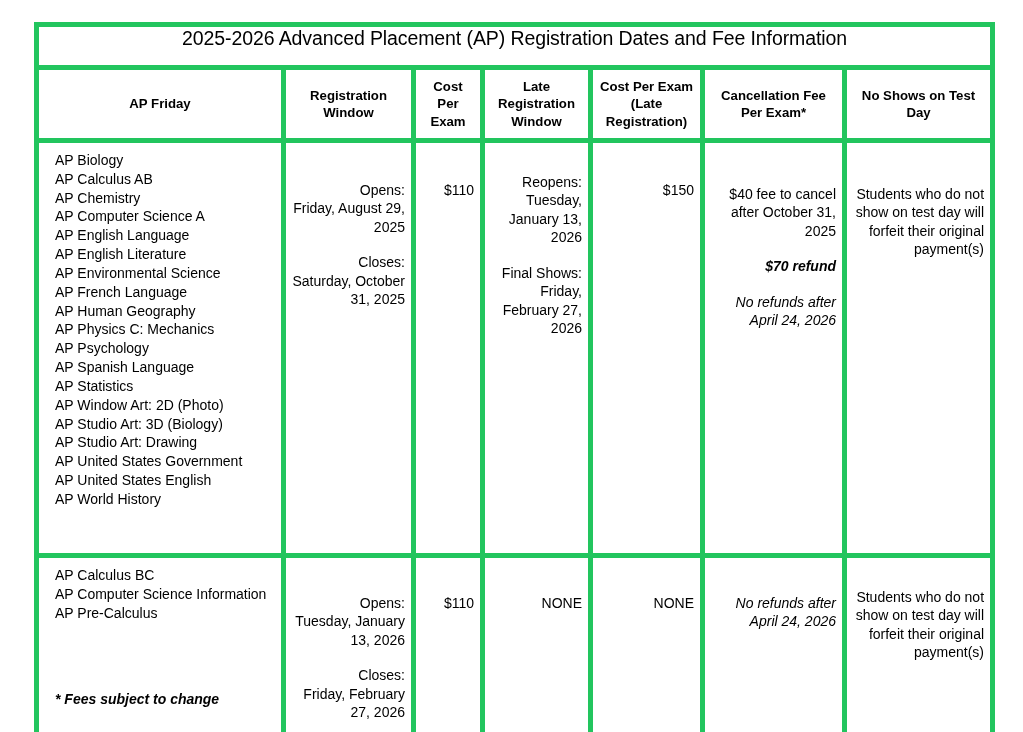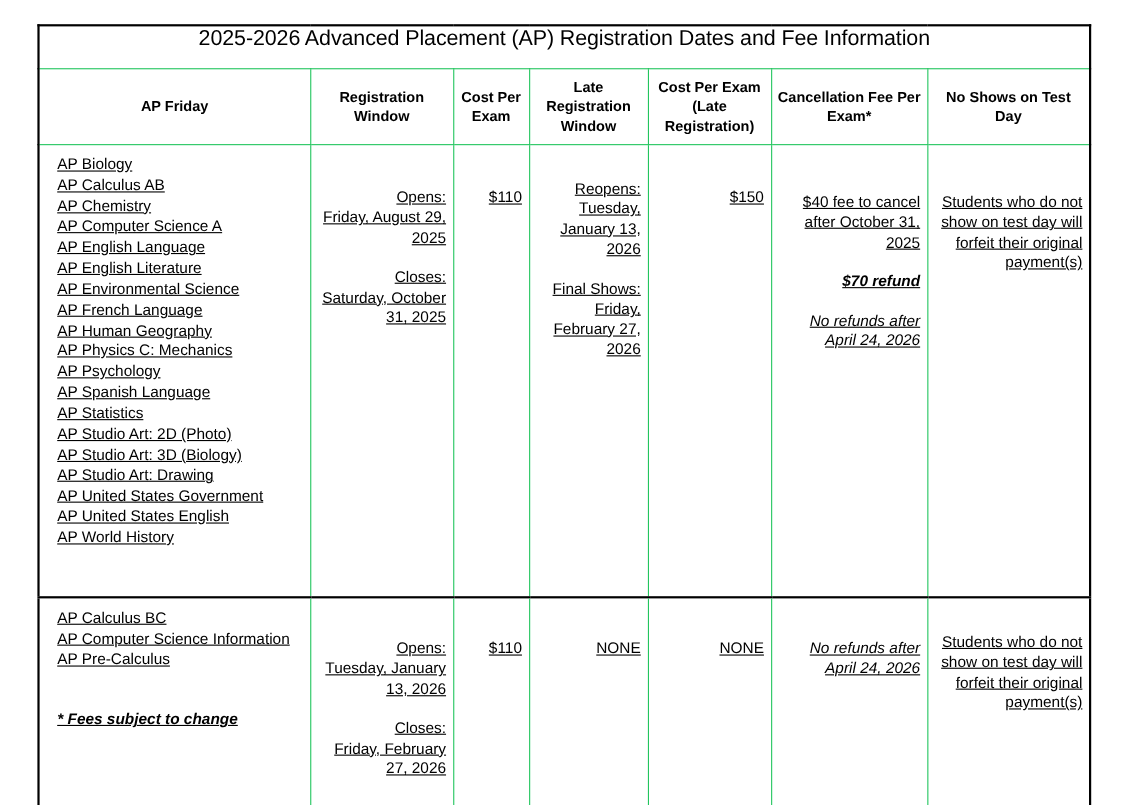--- a/index.html
+++ b/index.html
@@ -28,21 +28,21 @@
   .ap-table {
     position: absolute;
     left: 34px;
     top: 22px;
     width: 956px;
     border-collapse: collapse;
     table-layout: fixed;
     border: 2px solid #000000;
   }
   .ap-table td, .ap-table th {
-    border: 1px solid #22c55e;
+    border: 5px solid #22c55e;
     padding: 0;
     vertical-align: top;
     font-weight: normal;
   }
 
   
   .col-course   { width: 247px; }
   .col-regwin   { width: 130px; }
   .col-cost     { width: 69px;  }
   .col-latewin  { width: 108px; }
@@ -70,21 +70,20 @@
     line-height: 1.30;
     height: 62px;
     padding: 3px 5px;
   }
 
   
   .body-row td {
     font-size: 14px;
     line-height: 1.32;
     padding: 8px 6px 0 6px;
-    text-decoration: underline;
   }
   .body-row.row-1 td { height: 368px; }
   .body-row.row-2 td { height: 157px; }
 
   
   .body-row.row-1 > td { border-bottom: 2px solid #000000; }
 
   .cell-center  { text-align: right; }
   .cell-left    { text-align: left; }
 
@@ -97,21 +96,21 @@
     font-size: 14px;
     line-height: 1.345;
     white-space: nowrap;
   }
 
   .note-bolditalic {
     font-weight: bold;
     font-style: italic;
     font-size: 14px;
     padding-left: 10px;
-    margin-top: 36px;
+    margin-top: 68px;
   }
 
   .stack { margin: 0; }
   .stack .blk { margin: 0; }
   .gap { height: 17px; }
 
   .em-italic      { font-style: italic; }
   .em-bolditalic  { font-style: italic; font-weight: bold; }
 
   .pad-top-sm  { padding-top: 36px !important; }
@@ -177,21 +176,21 @@
             <li>AP Computer Science A</li>
             <li>AP English Language</li>
             <li>AP English Literature</li>
             <li>AP Environmental Science</li>
             <li>AP French Language</li>
             <li>AP Human Geography</li>
             <li>AP Physics C: Mechanics</li>
             <li>AP Psychology</li>
             <li>AP Spanish Language</li>
             <li>AP Statistics</li>
-            <li>AP Studio Art: 2D (Photo)</li>
+            <li>AP Window Art: 2D (Photo)</li>
             <li>AP Studio Art: 3D (Biology)</li>
             <li>AP Studio Art: Drawing</li>
             <li>AP United States Government</li>
             <li>AP United States English</li>
             <li>AP World History</li>
           </ul>
         </td>
 
         <td class="cell-center pad-top-md">
           <div class="stack">

